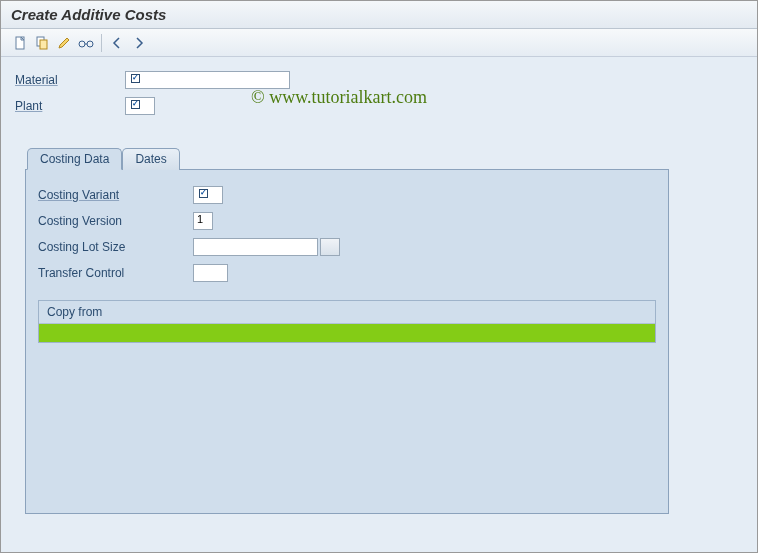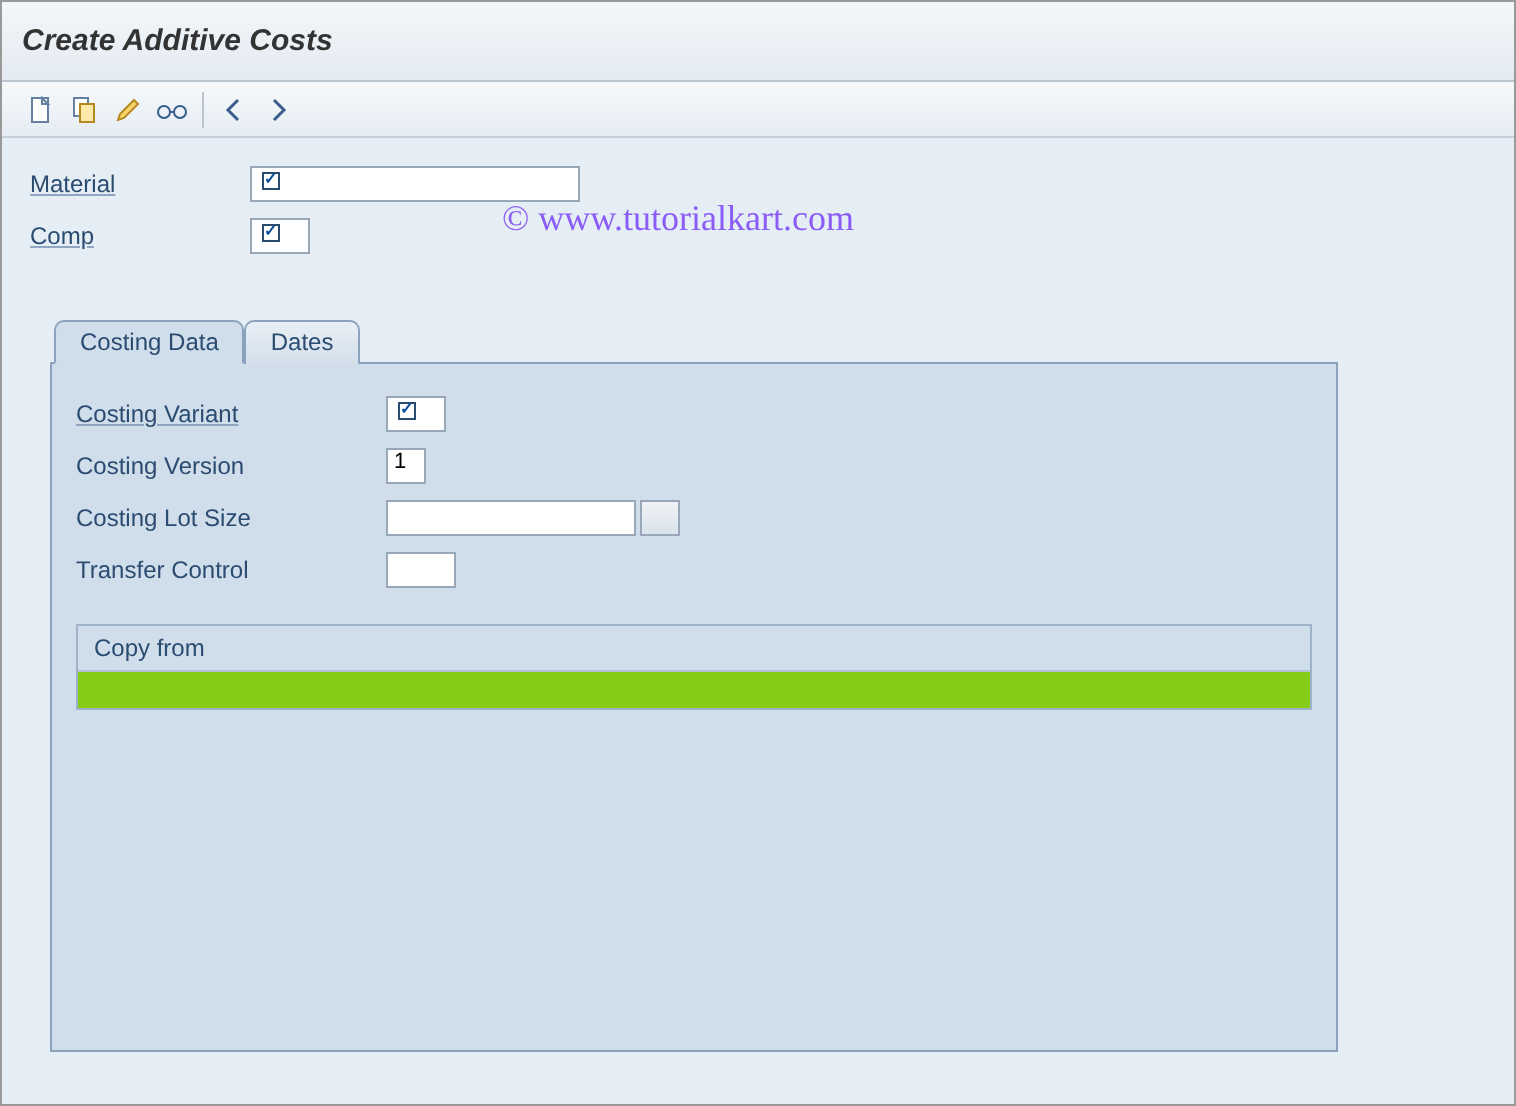--- a/index.html
+++ b/index.html
@@ -9,21 +9,21 @@
       background: #E5EDF5;
       width: 758px;
       height: 553px;
       overflow: hidden;
       border: 1px solid #999;
     }
     .header {
       background: linear-gradient(#F4F7FA, #E3EAF1);
       border-bottom: 1px solid #BBC5D0;
       padding: 4px 10px;
-      height: 40px;
+      height: 28px;
       display: flex;
       align-items: center;
     }
     .header-title {
       font-size: 15px;
       font-weight: bold;
       font-style: italic;
       color: #333;
     }
     .toolbar {
@@ -164,21 +164,21 @@
     .chk {
       width: 13px; height: 13px;
       border: 1px solid #7A8FA6;
       background: #fff;
     }
     .watermark {
       position: absolute;
       top: 30px;
       left: 250px;
       font-size: 18px;
-      color: #8b5cf6;
+      color: #4d7c0f;
       font-family: Georgia, serif;
       pointer-events: none;
       z-index: 100;
     }
     .unit-btn {
       display: inline-block;
       width: 20px;
       height: 18px;
       background: linear-gradient(#F0F3F7, #D9E2EB);
       border: 1px solid #98A8B8;
@@ -235,21 +235,21 @@
   <div class="watermark">© www.tutorialkart.com</div>
 
   <div class="field-row">
     <span class="field-label">Material</span>
     <span class="input-f4" style="width:165px">
       <span class="f4-icon"></span>
       <span></span>
     </span>
   </div>
   <div class="field-row">
-    <span class="field-label">Comp</span>
+    <span class="field-label">Plant</span>
     <span class="input-f4" style="width:30px">
       <span class="f4-icon"></span>
       <span></span>
     </span>
   </div>
 
   <div class="tabstrip">
     <div class="tabs">
       <div class="tab active">Costing Data</div>
       <div class="tab">Dates</div>

